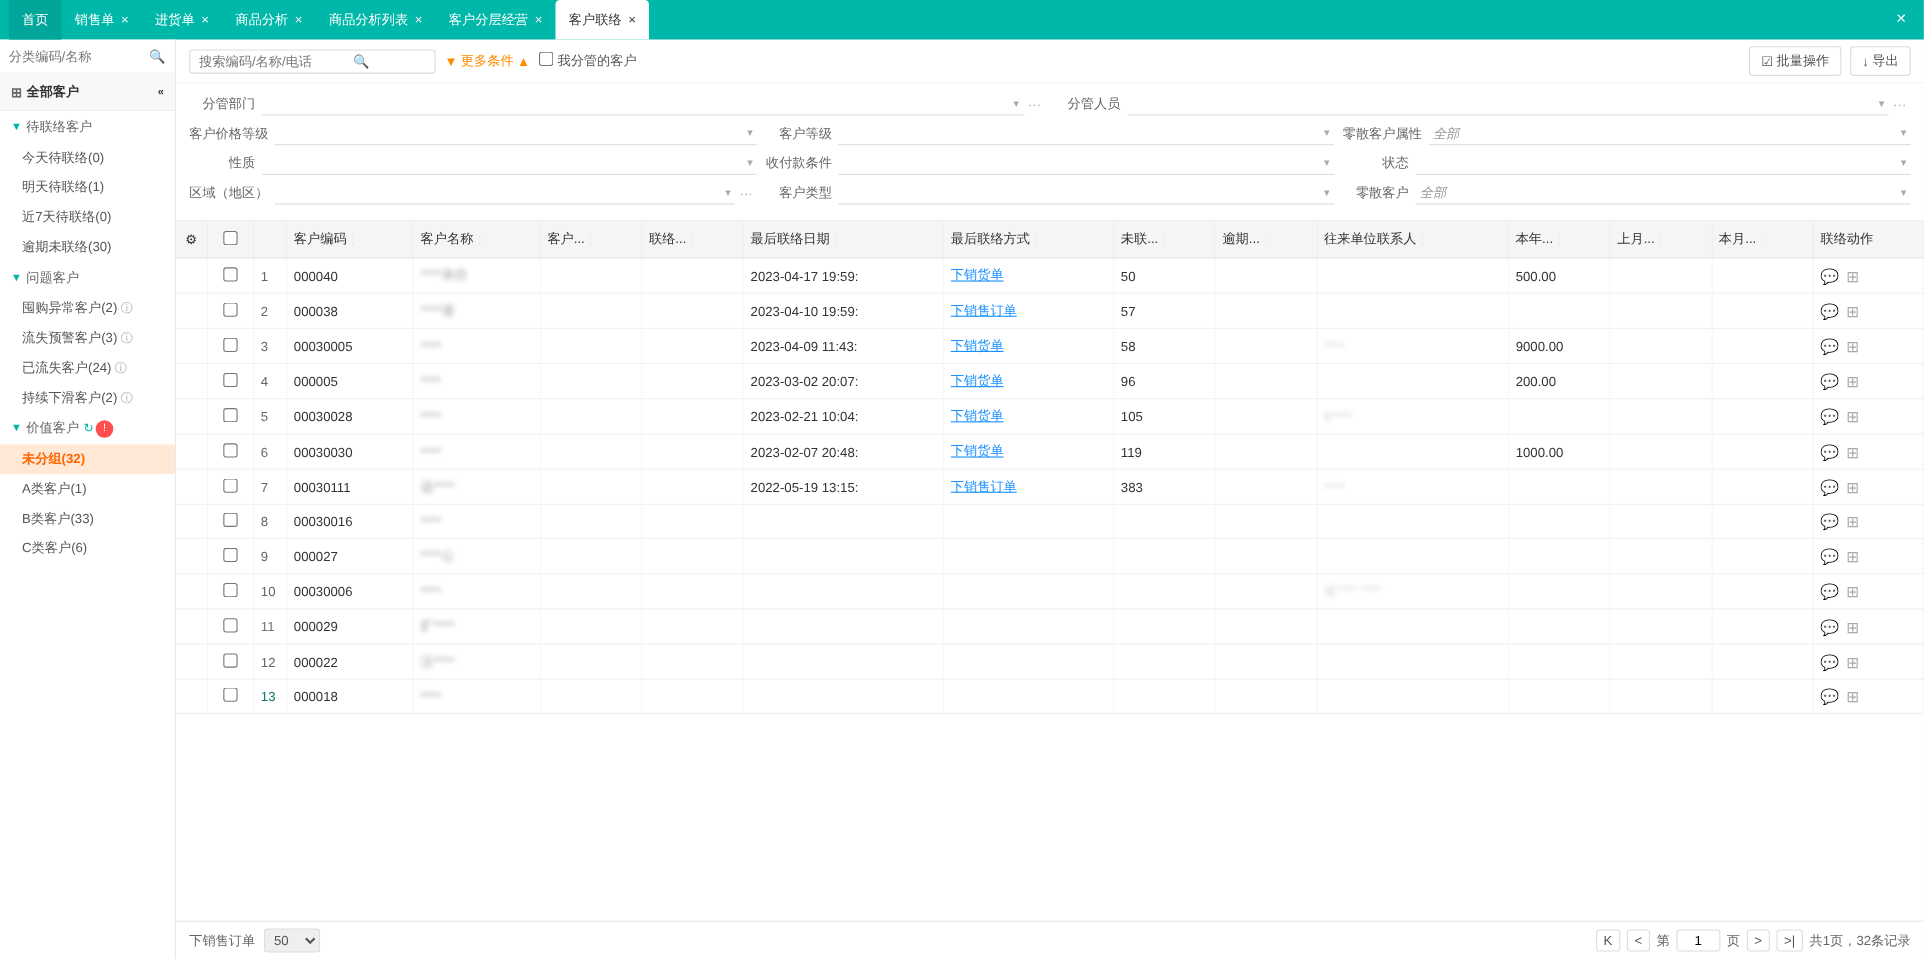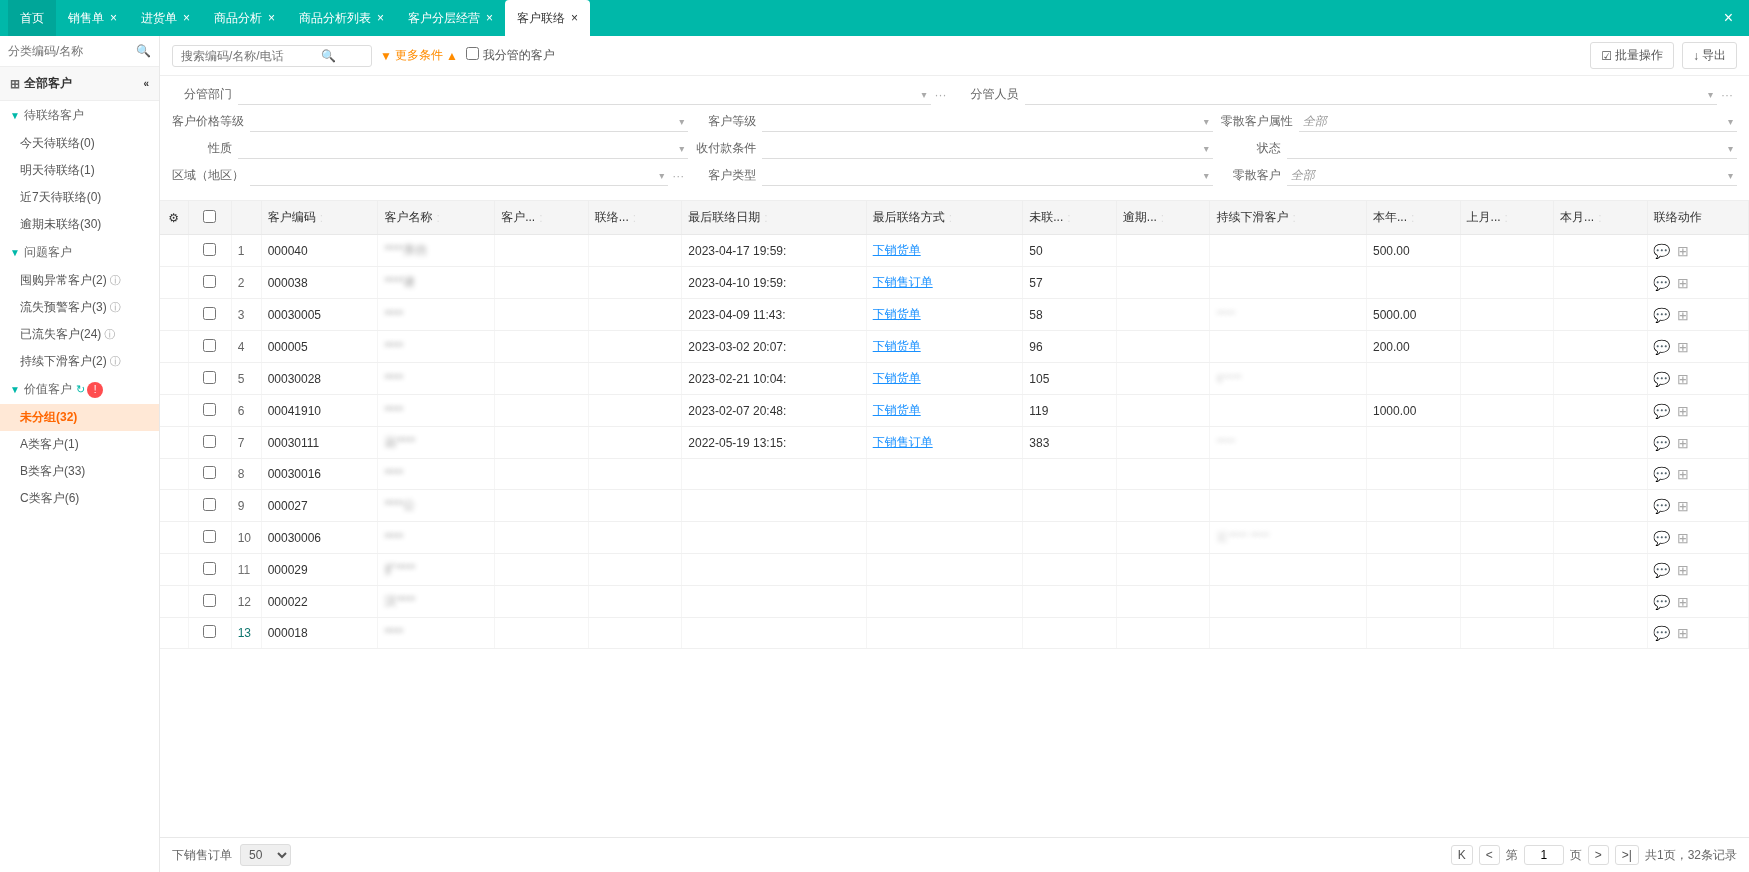--- a/index.html
+++ b/index.html
@@ -54,21 +54,21 @@
     
     .content-area { flex: 1; display: flex; flex-direction: column; overflow: hidden; }
 
     
     .filter-bar {
       background: white; padding: 6px 12px; border-bottom: 1px solid #eee;
       display: flex; align-items: center; gap: 8px;
     }
     .filter-search-box {
       display: flex; align-items: center; border: 1px solid #ddd; border-radius: 3px;
-      padding: 3px 8px; width: 200px;
+      padding: 3px 8px; width: 224px;
     }
     .filter-search-box input { border: none; outline: none; font-size: 12px; width: 140px; color: #999; }
     .filter-search-icon { color: #00b8a9; cursor: pointer; }
     .filter-more { display: flex; align-items: center; color: #ff8c00; cursor: pointer; gap: 3px; }
     .filter-my-customers { display: flex; align-items: flex-start; gap: 4px; color: #555; cursor: pointer; }
     .filter-my-customers input[type=checkbox] { cursor: pointer; }
     .filter-spacer { flex: 1; }
     .btn-batch { border: 1px solid #ddd; background: white; padding: 4px 10px; border-radius: 3px; cursor: pointer; color: #555; display: flex; align-items: center; gap: 3px; }
     .btn-export { border: 1px solid #ddd; background: white; padding: 4px 10px; border-radius: 3px; cursor: pointer; color: #555; display: flex; align-items: center; gap: 3px; }
 
@@ -427,21 +427,21 @@
                   </div>
                 </th>
               <th>
                   <div class="th-resizable">
                     <span>逾期...</span>
                     <span class="col-divider">:</span>
                   </div>
                 </th>
               <th>
                   <div class="th-resizable">
-                    <span>持续下滑客户</span>
+                    <span>往来单位联系人</span>
                     <span class="col-divider">:</span>
                   </div>
                 </th>
               <th>
                   <div class="th-resizable">
                     <span>本年...</span>
                     <span class="col-divider">:</span>
                   </div>
                 </th>
               <th>
@@ -512,21 +512,21 @@
       <td style="color:#666;">3</td>
       <td>00030005</td>
       <td><span style="color:transparent;text-shadow:0 0 5px #999;">****</span></td>
       <td><span style="color:transparent;text-shadow:0 0 5px #ccc;">&nbsp;&nbsp;&nbsp;&nbsp;&nbsp;&nbsp;&nbsp;&nbsp;</span></td>
       <td><span style="color:transparent;text-shadow:0 0 5px #ccc;">&nbsp;&nbsp;&nbsp;&nbsp;&nbsp;&nbsp;&nbsp;&nbsp;</span></td>
       <td>2023-04-09 11:43:</td>
       <td><span class="link-text">下销货单</span></td>
       <td>58</td>
       <td></td>
       <td><span style="color:transparent;text-shadow:0 0 5px #ccc;">****</span></td>
-      <td>5000.00</td>
+      <td>9000.00</td>
       <td></td>
       <td></td>
       <td>
         <div class="action-icons">
           <span class="action-icon" title="联络">💬</span>
           <span class="action-icon" title="更多">⊞</span>
         </div>
       </td>
     </tr>
               <tr>
@@ -572,21 +572,21 @@
         <div class="action-icons">
           <span class="action-icon" title="联络">💬</span>
           <span class="action-icon" title="更多">⊞</span>
         </div>
       </td>
     </tr>
               <tr>
       <td></td>
       <td><input type="checkbox" style=""></td>
       <td style="color:#666;">6</td>
-      <td>00041910</td>
+      <td>00030030</td>
       <td><span style="color:transparent;text-shadow:0 0 5px #999;">****</span></td>
       <td><span style="color:transparent;text-shadow:0 0 5px #ccc;">&nbsp;&nbsp;&nbsp;&nbsp;&nbsp;&nbsp;&nbsp;&nbsp;</span></td>
       <td><span style="color:transparent;text-shadow:0 0 5px #ccc;">&nbsp;&nbsp;&nbsp;&nbsp;&nbsp;&nbsp;&nbsp;&nbsp;</span></td>
       <td>2023-02-07 20:48:</td>
       <td><span class="link-text">下销货单</span></td>
       <td>119</td>
       <td></td>
       <td></td>
       <td>1000.00</td>
       <td></td>

